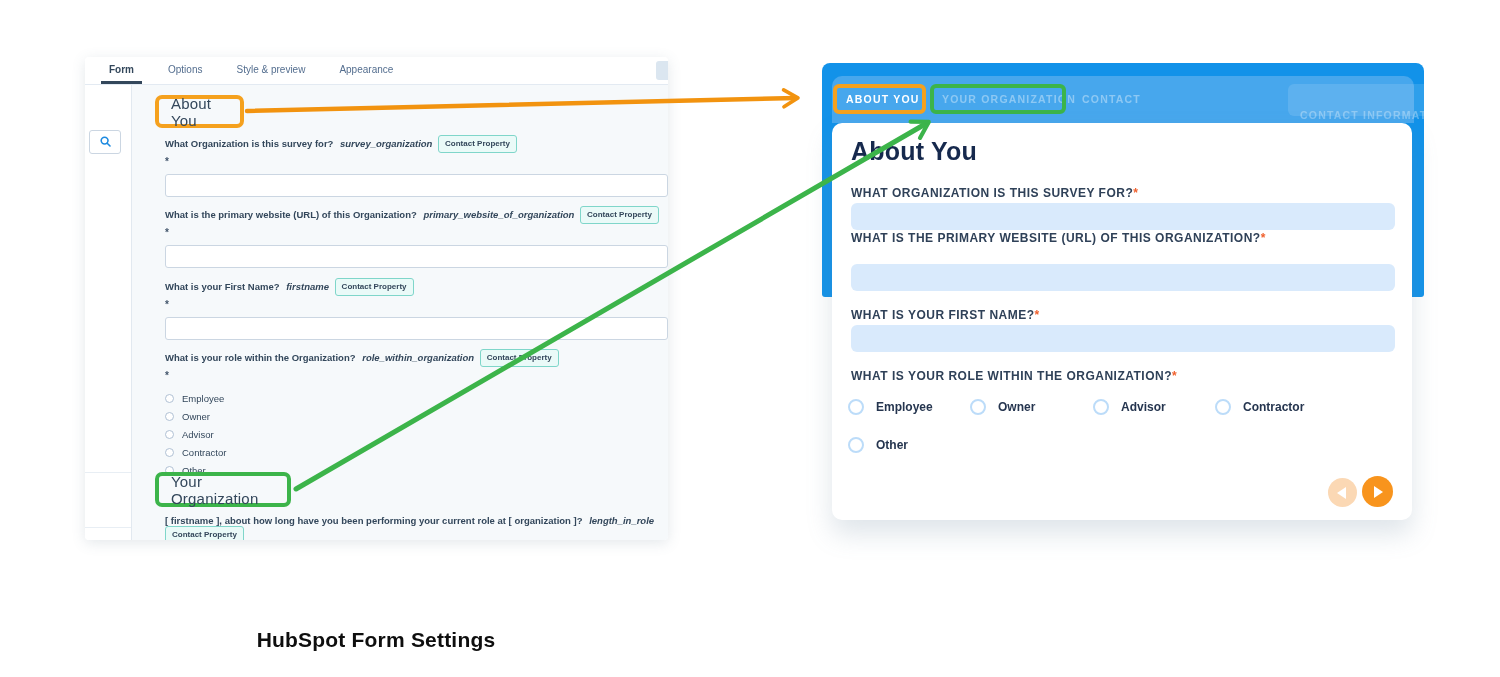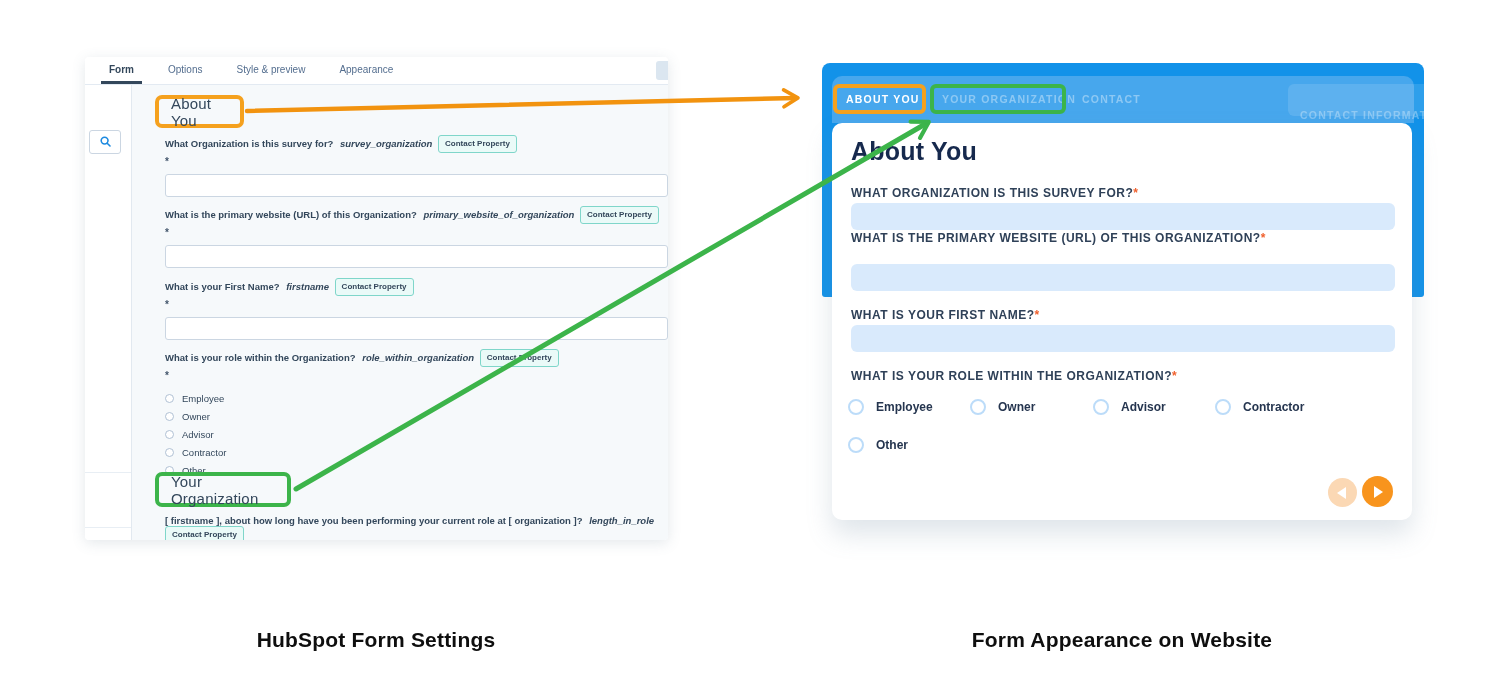--- a/index.html
+++ b/index.html
@@ -250,15 +250,14 @@
       </marker>
       <marker id="headGreen" viewBox="0 0 12 12" refX="8.5" refY="6" markerWidth="5" markerHeight="5" orient="auto">
         <path d="M2,1.5 L9.5,6 L2,10.5" fill="none" stroke="#3cb44a" stroke-width="2" stroke-linecap="round" stroke-linejoin="round"></path>
       </marker>
     </defs>
     <line x1="247" y1="111" x2="796" y2="98" stroke="#f2930f" stroke-width="4.5" stroke-linecap="round" marker-end="url(#headOrange)"></line>
     <line x1="296" y1="489" x2="927" y2="123" stroke="#3cb44a" stroke-width="5" stroke-linecap="round" marker-end="url(#headGreen)"></line>
   </svg>
 
   <div class="caption caption-left">HubSpot Form Settings</div>
-  <div class="caption caption-right">Form Appearance on Website</div>
 
 </div>
 
 </body></html>

